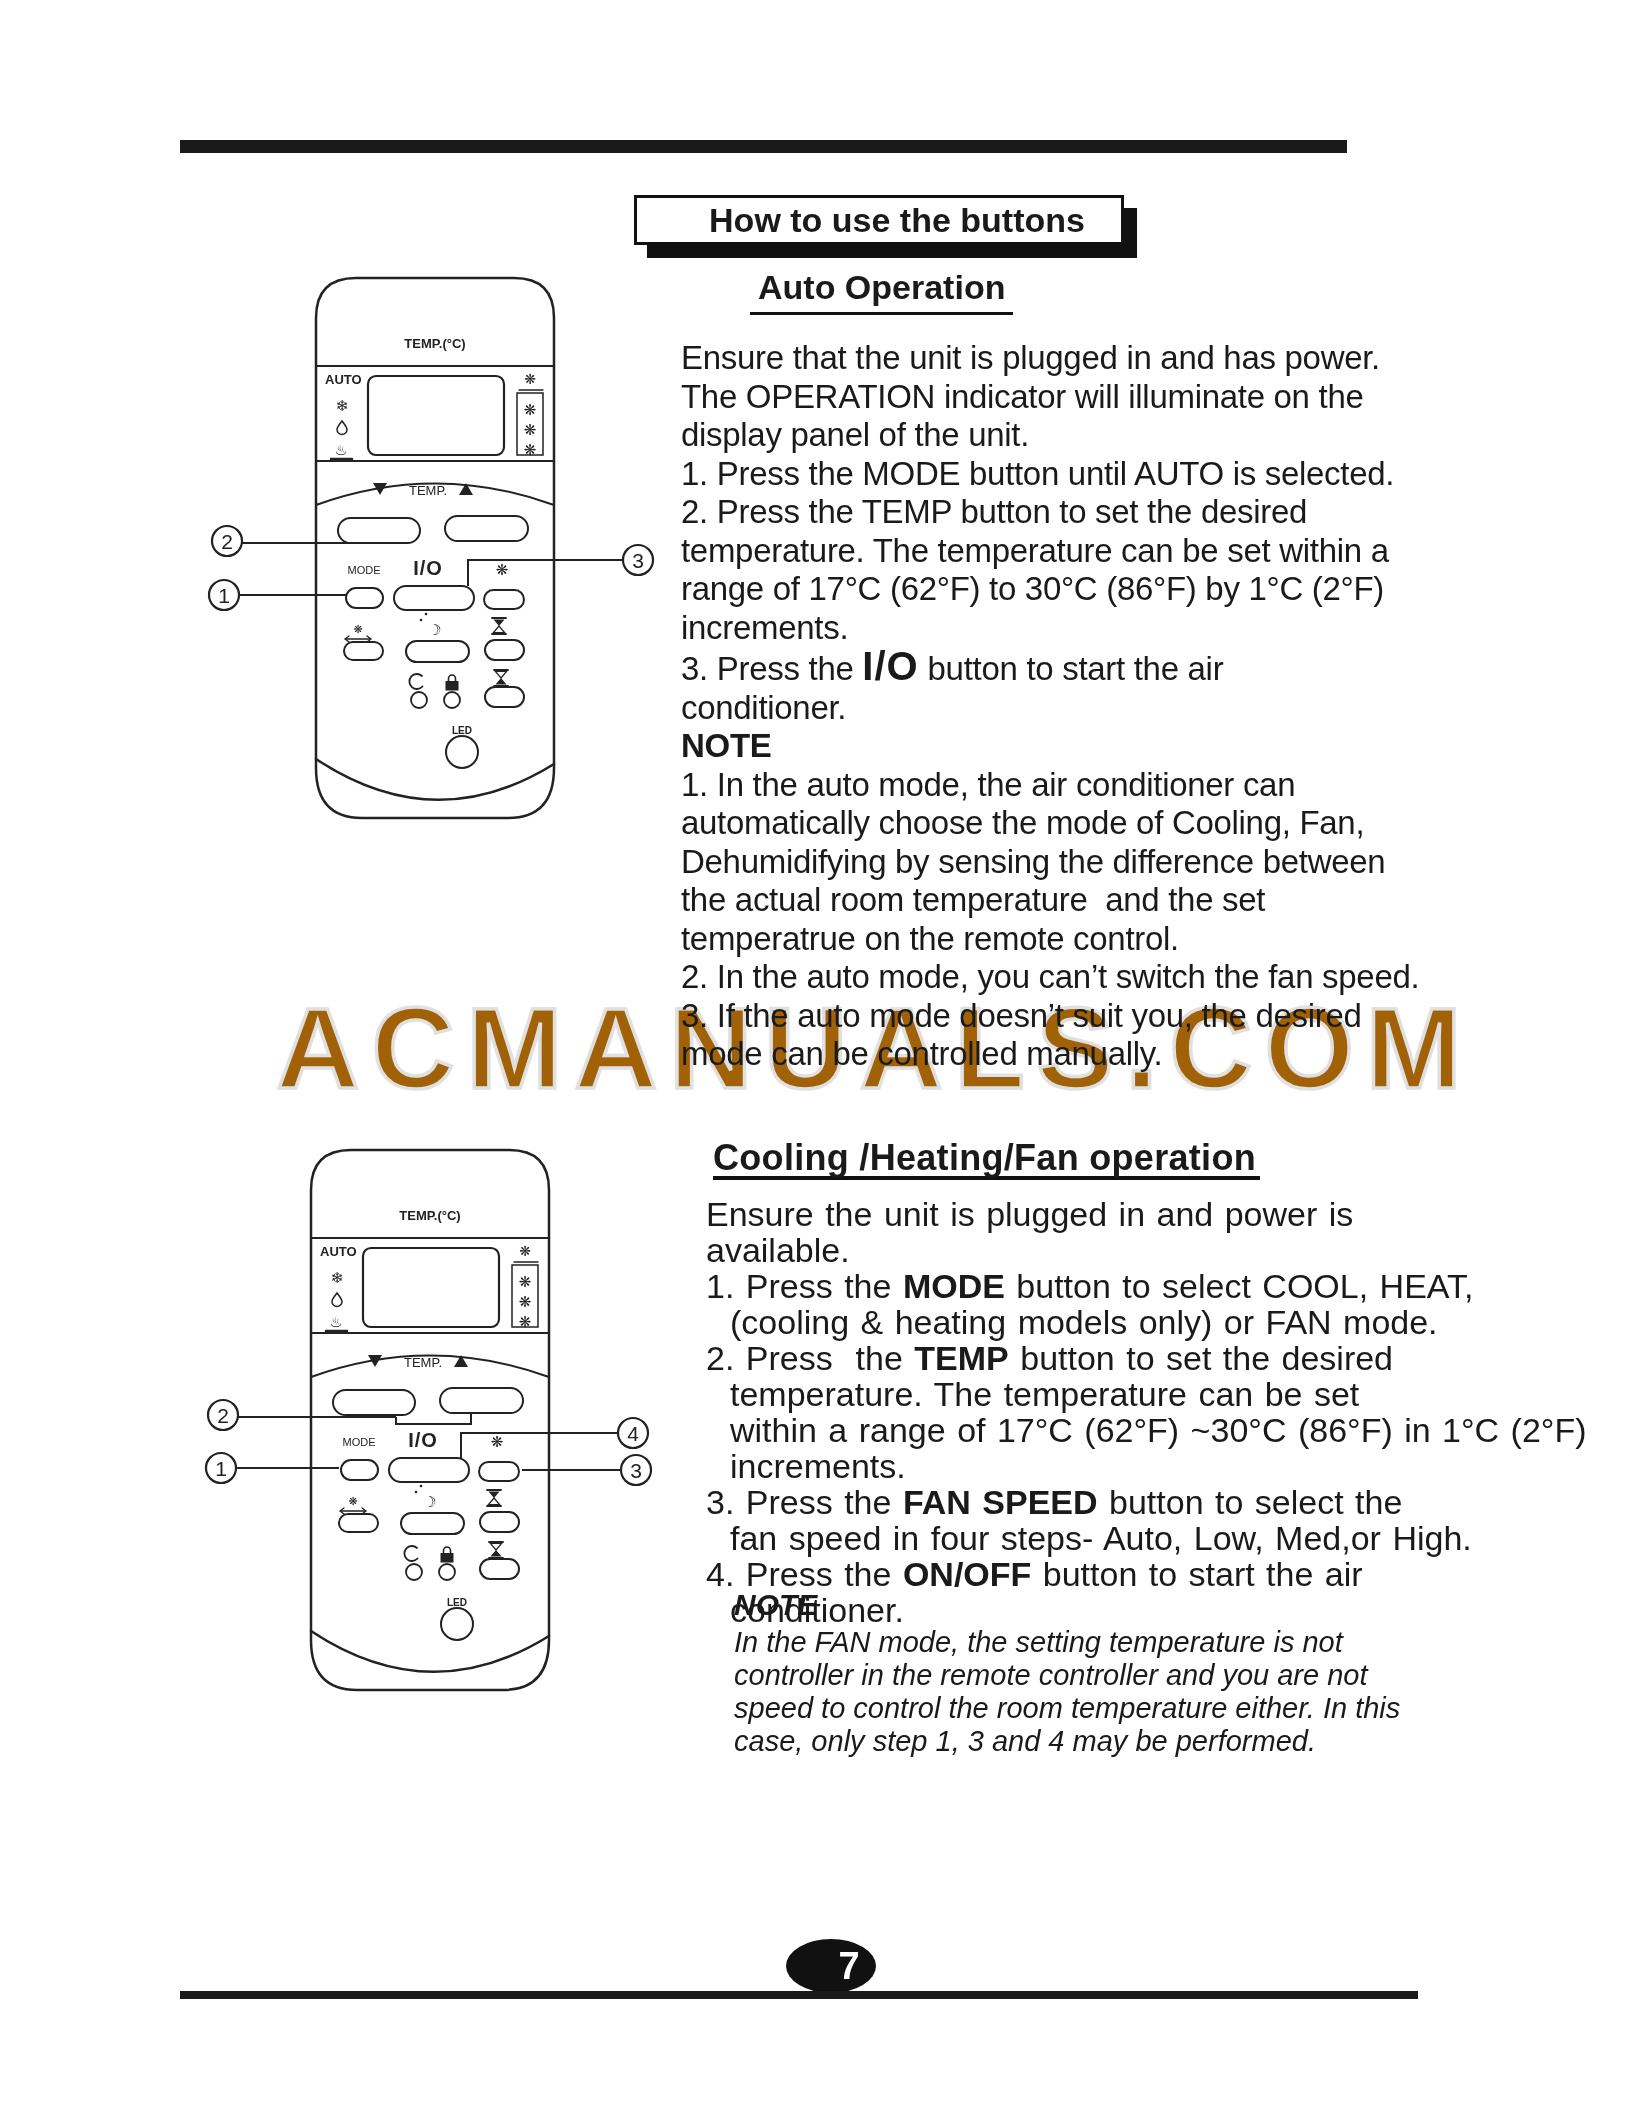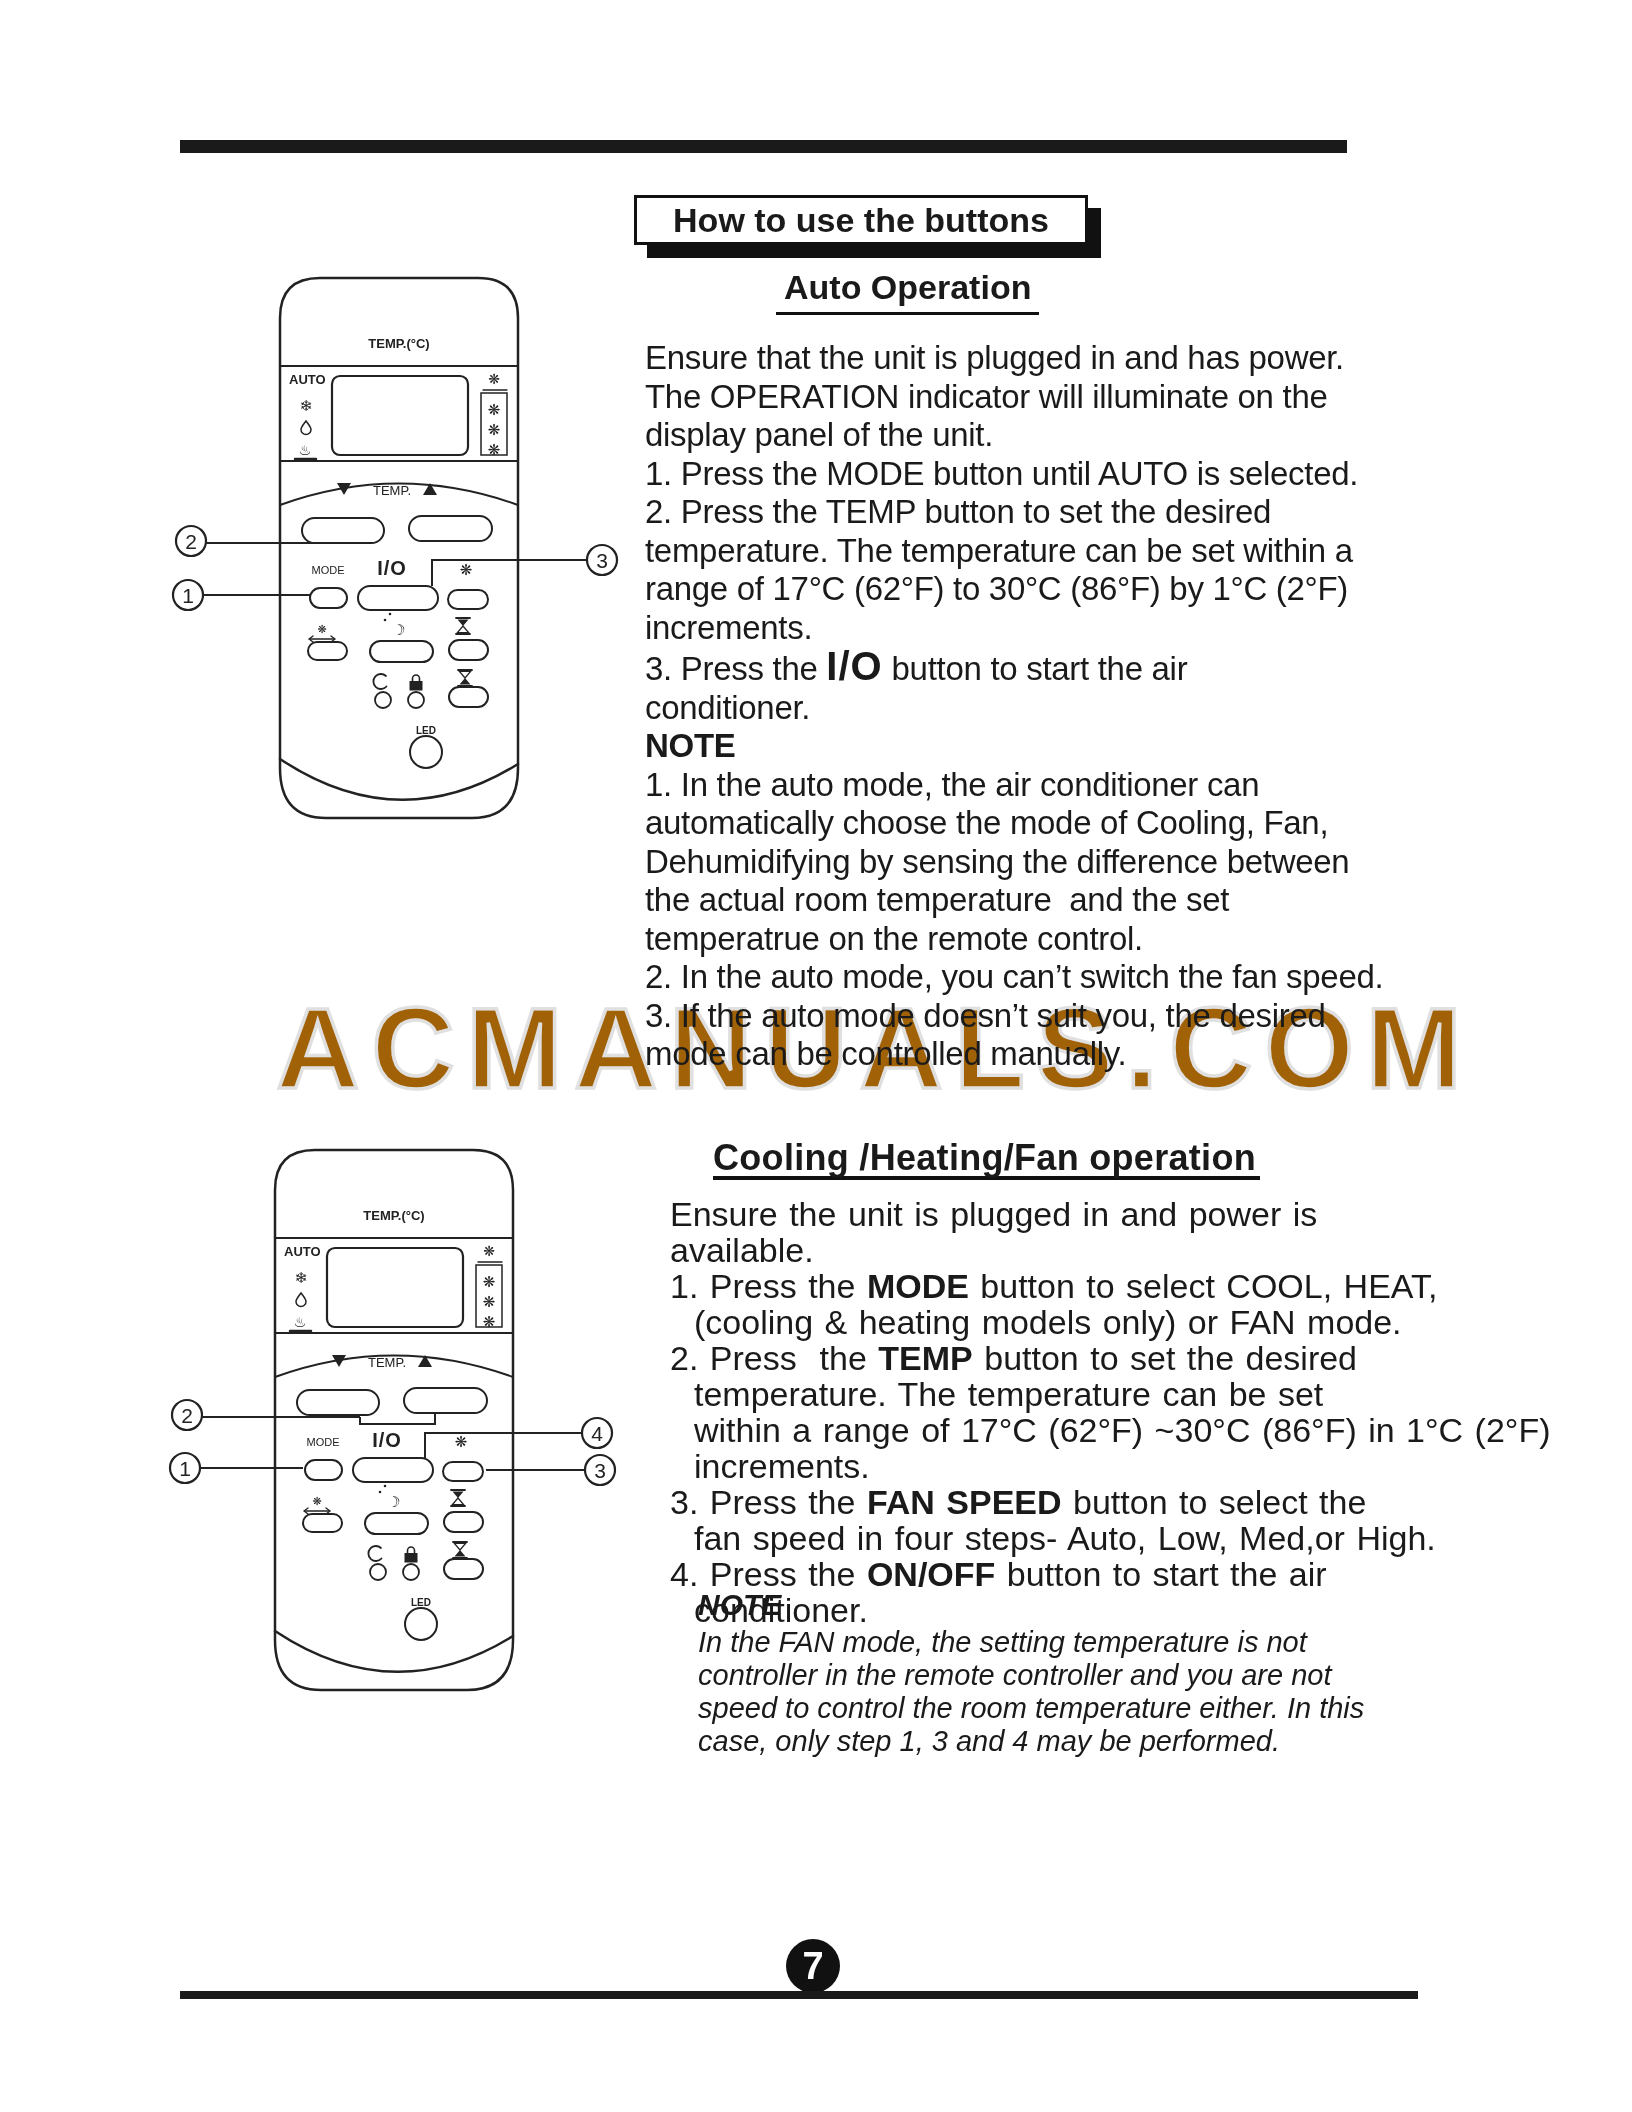--- a/index.html
+++ b/index.html
@@ -1,27 +1,27 @@
 <!DOCTYPE html>
 <html><head>
 <meta charset="utf-8">
 <style>
   html,body{margin:0;padding:0;background:#888;}
   .page{position:relative;width:1632px;height:2112px;background:#ffffff;overflow:hidden;
         font-family:"Liberation Sans",sans-serif;color:#1a1a1a;}
-  .layer{position:absolute;z-index:2;}
+  .layer{position:absolute;z-index:2;padding-left:36px;}
   .rule{position:absolute;background:#1a1a1a;z-index:2;}
   .top-rule{left:180px;top:140px;width:1167px;height:13px;}
   .bottom-rule{left:180px;top:1991px;width:1238px;height:8px;}
 
   .title-box{left:634px;top:195px;width:448px;height:44px;border:3px solid #111;
              background:#fff;box-shadow:13px 13px 0 #111;text-align:center;}
   .title-box span{display:inline-block;line-height:44px;font-size:34px;font-weight:bold;}
 
-  .h1{left:776px;top:270px;font-size:34px;font-weight:bold;line-height:1;
+  .h1{left:750px;top:270px;font-size:34px;font-weight:bold;line-height:1;
       padding:0 8px 8px 8px;border-bottom:3px solid #111;}
   .h2{left:713px;top:1140px;font-size:36px;font-weight:bold;line-height:1;
       letter-spacing:.3px;padding:0 4px 0 0;border-bottom:4px solid #111;}
 
   .body1{left:645px;top:339px;font-size:33px;line-height:38.5px;letter-spacing:-0.3px;}
   .body2{left:670px;top:1164px;font-size:34px;line-height:36px;word-spacing:2px;margin-top:32px;}
   .tline{white-space:pre;}
   .tline .b{font-weight:bold;}
   .tline .bb{font-weight:bold;font-size:40px;letter-spacing:1px;}
   .ind{margin-left:24px;}

